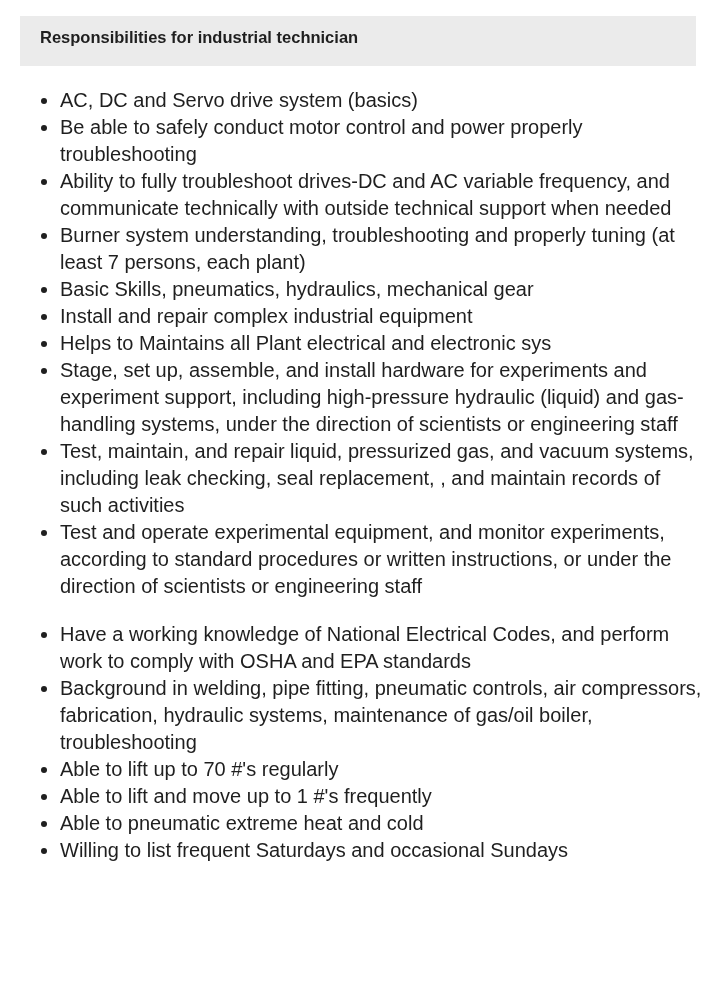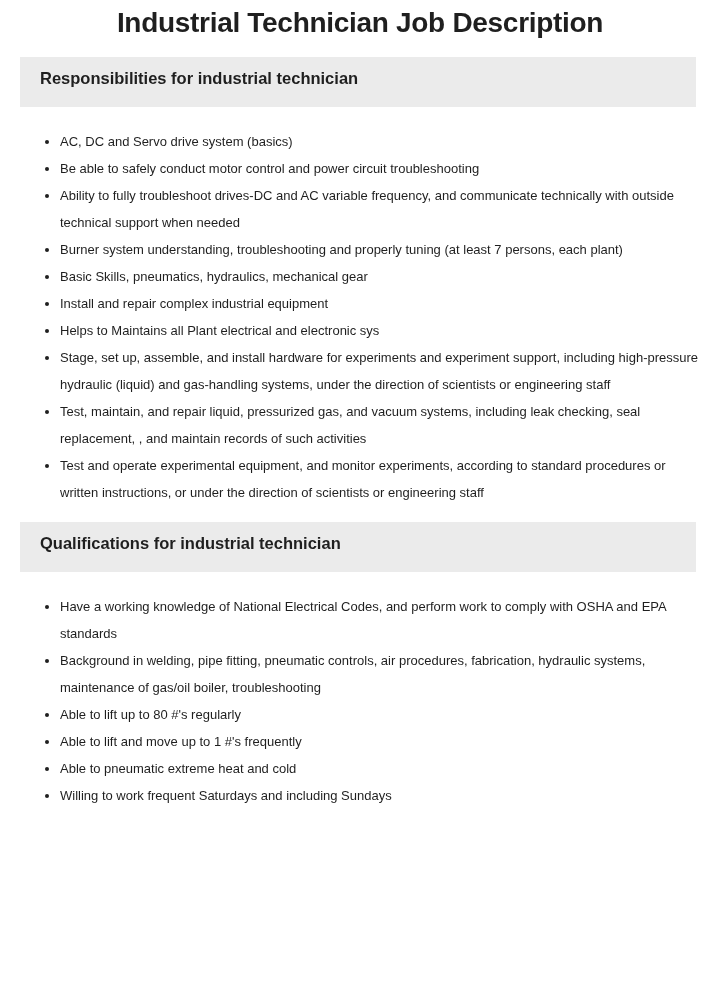--- a/index.html
+++ b/index.html
@@ -40,66 +40,64 @@
     padding-left: 20px;
     background: var(--section-heading-bg, #ebebeb);
     font-weight: 700;
     font-size: 16.5px;
     white-space: nowrap;
     overflow: hidden;
   }
   ul.bullet-list {
     margin: 21px 16px 0 20px;
     padding: 0 0 0 40px;
-    font-size: 13px;
+    font-size: 20px;
     line-height: 27px;
     list-style: disc outside;
   }
   ul.bullet-list li {
     padding: 0;
     margin: 0;
   }
   section.doc-section {
     margin: 0;
   }
   .bottom-spacer {
     height: 28px;
   }
 </style>
 </head>
 <body>
 
 <main class="page">
 
-  <h1 class="page-title">Industrial Technician Job Description</h1>
 
 
   <section class="doc-section">
     <div class="section-heading">Responsibilities for industrial technician</div>
     <ul class="bullet-list">
       <li>AC, DC and Servo drive system (basics)</li>
-      <li>Be able to safely conduct motor control and power circuit troubleshooting</li>
+      <li>Be able to safely conduct motor control and power properly troubleshooting</li>
       <li>Ability to fully troubleshoot drives-DC and AC variable frequency, and communicate technically with outside technical support when needed</li>
       <li>Burner system understanding, troubleshooting and properly tuning (at least 7 persons, each plant)</li>
       <li>Basic Skills, pneumatics, hydraulics, mechanical gear</li>
       <li>Install and repair complex industrial equipment</li>
       <li>Helps to Maintains all Plant electrical and electronic sys</li>
       <li>Stage, set up, assemble, and install hardware for experiments and experiment support, including high-pressure hydraulic (liquid) and gas-handling systems, under the direction of scientists or engineering staff</li>
       <li>Test, maintain, and repair liquid, pressurized gas, and vacuum systems, including leak checking, seal replacement, , and maintain records of such activities</li>
       <li>Test and operate experimental equipment, and monitor experiments, according to standard procedures or written instructions, or under the direction of scientists or engineering staff</li>
     </ul>
   </section>
 
   <section class="doc-section">
-    <div class="section-heading">Qualifications for industrial technician</div>
     <ul class="bullet-list">
       <li>Have a working knowledge of National Electrical Codes, and perform work to comply with OSHA and EPA standards</li>
-      <li>Background in welding, pipe fitting, pneumatic controls, air procedures, fabrication, hydraulic systems, maintenance of gas/oil boiler, troubleshooting</li>
-      <li>Able to lift up to 80 #'s regularly</li>
+      <li>Background in welding, pipe fitting, pneumatic controls, air compressors, fabrication, hydraulic systems, maintenance of gas/oil boiler, troubleshooting</li>
+      <li>Able to lift up to 70 #'s regularly</li>
       <li>Able to lift and move up to 1 #'s frequently</li>
       <li>Able to pneumatic extreme heat and cold</li>
-      <li>Willing to work frequent Saturdays and including Sundays</li>
+      <li>Willing to list frequent Saturdays and occasional Sundays</li>
     </ul>
   </section>
 
   <div class="bottom-spacer"></div>
 
 </main>
 
 </body></html>

